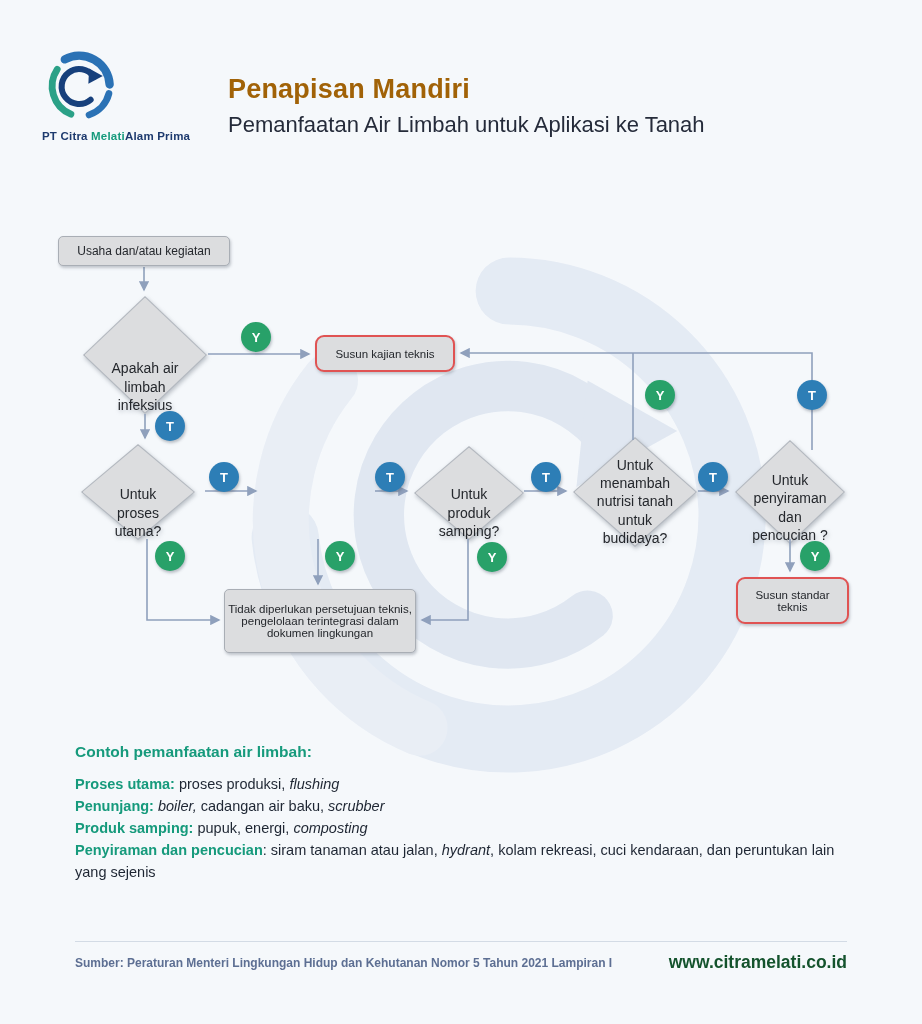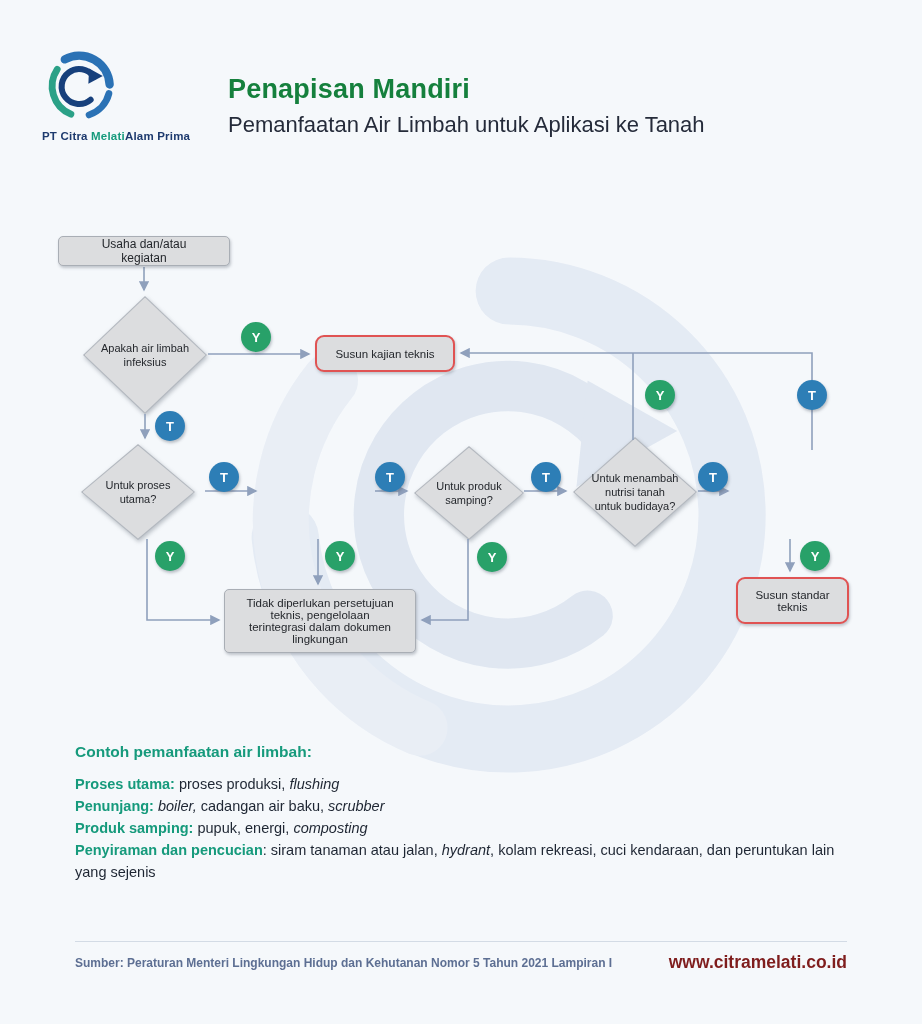--- a/index.html
+++ b/index.html
@@ -10,47 +10,47 @@
   .watermark{position:absolute; left:218px; top:235px; width:560px; height:560px; z-index:0; opacity:.85;}
   .connectors{position:absolute; left:0; top:0; width:922px; height:1024px; z-index:1;}
   .node, .circle, .hdr, .examples, .footer-row, .footer-divider{z-index:2;}
 
   
   .logo-block{position:absolute; left:42px; top:48px; width:172px; }
   .logo-svg{width:76px; height:76px; display:inline-block;}
   .logo-text{margin-top:2px; font-size:11.5px; font-weight:bold; letter-spacing:.2px; color:#1d3a6e;}
   .logo-text .green{color:#169a7c;}
   .title-block{position:absolute; left:228px; top:74px;}
-  .page-title{margin:0; font-size:27px; font-weight:bold; color:#15803d; letter-spacing:.2px;}
+  .page-title{margin:0; font-size:27px; font-weight:bold; color:#a16207; letter-spacing:.2px;}
   .page-subtitle{margin:7px 0 0 0; font-size:22px; font-weight:normal; color:#252b3a;}
 
   
   .node{position:absolute; display:flex; align-items:center; justify-content:center; text-align:center; color:#24272c;}
-  .box{background:#dcdddf; border:1px solid #a9aeb5; border-radius:5px; box-shadow:1px 2px 3px rgba(70,80,95,.30); font-size:12px; padding:2px 20px; box-sizing:border-box;}
+  .box{background:#dcdddf; border:1px solid #a9aeb5; border-radius:5px; box-shadow:1px 2px 3px rgba(70,80,95,.30); font-size:12px; padding:2px 2px; box-sizing:border-box;}
   .box-red{background:#dcdddf; border:2px solid #e05353; border-radius:9px; box-shadow:1px 2px 3px rgba(70,80,95,.30); font-size:11.5px; padding:2px 12px; box-sizing:border-box;}
   .diamond{position:absolute; filter:drop-shadow(1px 2px 2px rgba(70,80,95,.35));}
   .diamond .shape{position:absolute; inset:0; clip-path:polygon(50% 0,100% 50%,50% 100%,0 50%); background:#b3b8bf;}
   .diamond .shape-in{position:absolute; inset:1.5px; clip-path:polygon(50% 0,100% 50%,50% 100%,0 50%); background:#dcdddf;}
-  .diamond .dlabel{position:absolute; inset:0; display:flex; align-items:center; justify-content:center; text-align:center; font-size:11px; line-height:1.3; color:#24272c;}
+  .diamond .dlabel{position:absolute; inset:0; display:flex; align-items:flex-end; justify-content:center; text-align:center; font-size:14px; line-height:1.3; color:#24272c;}
   .diamond .dlabel span{width:72%;}
   .circle{position:absolute; width:30px; height:30px; border-radius:50%; display:flex; align-items:center; justify-content:center; color:#fff; font-size:13px; font-weight:bold; box-shadow:1px 2px 3px rgba(70,80,95,.35);}
   .circle.yes{background:#28a169;}
   .circle.no{background:#2d7eb6;}
 
   
   .examples{position:absolute; left:75px; top:740px; width:790px; color:#1e2633; font-size:14.5px; line-height:1.52;}
   .examples h3{margin:0 0 9px 0; font-size:15.5px; color:#169a7c;}
   .ex-label{font-weight:bold; color:#169a7c;}
   .ital{font-style:italic;}
 
   
   .footer-divider{position:absolute; left:75px; right:75px; top:941px; height:1px; background:#d3dbe5;}
   .footer-row{position:absolute; left:75px; right:75px; top:952px; display:flex; justify-content:space-between; align-items:center;}
   .footer-source{font-size:12px; font-weight:bold; color:#5d6f93; max-width:560px;}
-  .footer-site{font-size:17.5px; font-weight:bold; color:#7f1d1d; text-decoration:none;}
+  .footer-site{font-size:17.5px; font-weight:bold; color:#14532d; text-decoration:none;}
 </style>
 </head>
 <body>
 
 <div class="page">
 
   <svg class="watermark" viewBox="0 0 100 100" aria-hidden="true">
     <path d="M 52,10 A 40,40 0 1 1 12,54" fill="none" stroke="#e2e9f3" stroke-width="12" stroke-linecap="round"></path>
     <path d="M 20,26 A 40,40 0 0 0 36,88" fill="none" stroke="#e7edf5" stroke-width="10" stroke-linecap="round"></path>
     <path d="M 66,68 A 23,23 0 1 1 70,36" fill="none" stroke="#dde5f0" stroke-width="9" stroke-linecap="round"></path>
@@ -130,20 +130,27 @@
   </div>
 
   <div class="diamond" style="left:573px; top:437px; width:124px; height:110px;">
     <div class="shape"></div>
     <div class="shape-in"></div>
     <div class="dlabel">
         <span>Untuk menambah nutrisi tanah untuk budidaya?</span>
       </div>
   </div>
 
+  <div class="diamond" style="left:735px; top:440px; width:110px; height:104px;">
+    <div class="shape"></div>
+    <div class="shape-in"></div>
+    <div class="dlabel">
+        <span>Untuk penyiraman dan pencucian ?</span>
+      </div>
+  </div>
 
   <div class="node box" style="left:224px; top:589px; width:192px; height:64px; font-size:11.5px;">
     <span>Tidak diperlukan persetujuan teknis, pengelolaan terintegrasi dalam dokumen lingkungan</span>
   </div>
 
   <div class="node box-red" style="left:736px; top:577px; width:113px; height:47px;">
     <span>Susun standar teknis</span>
   </div>
 
   <div class="circle yes" style="left:241px; top:322px;">Y</div>

